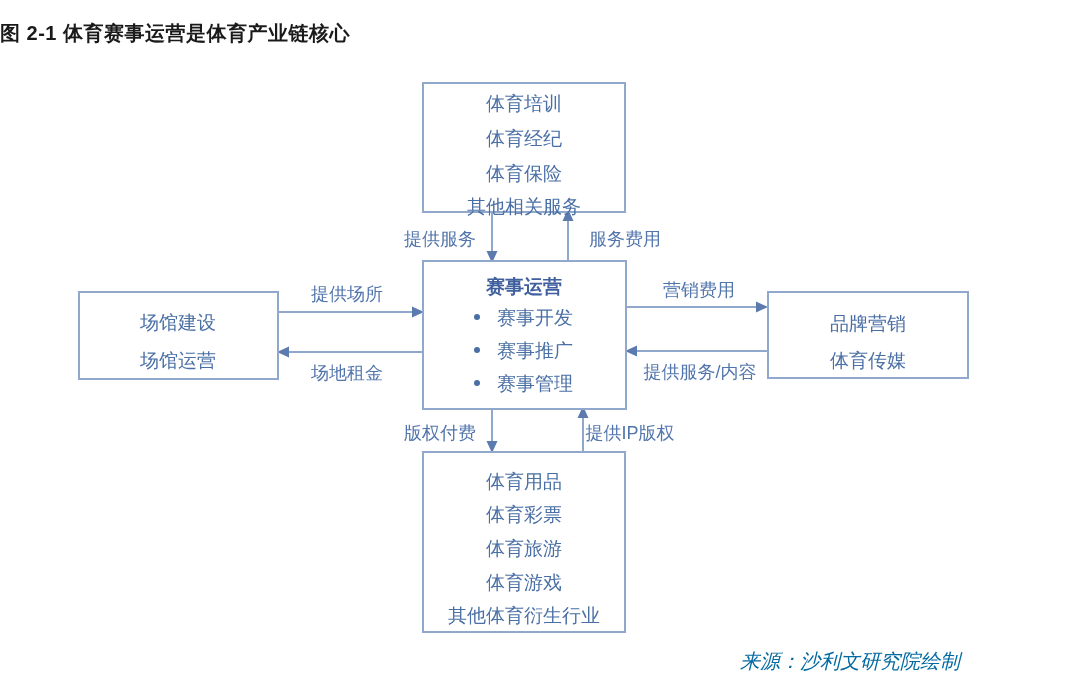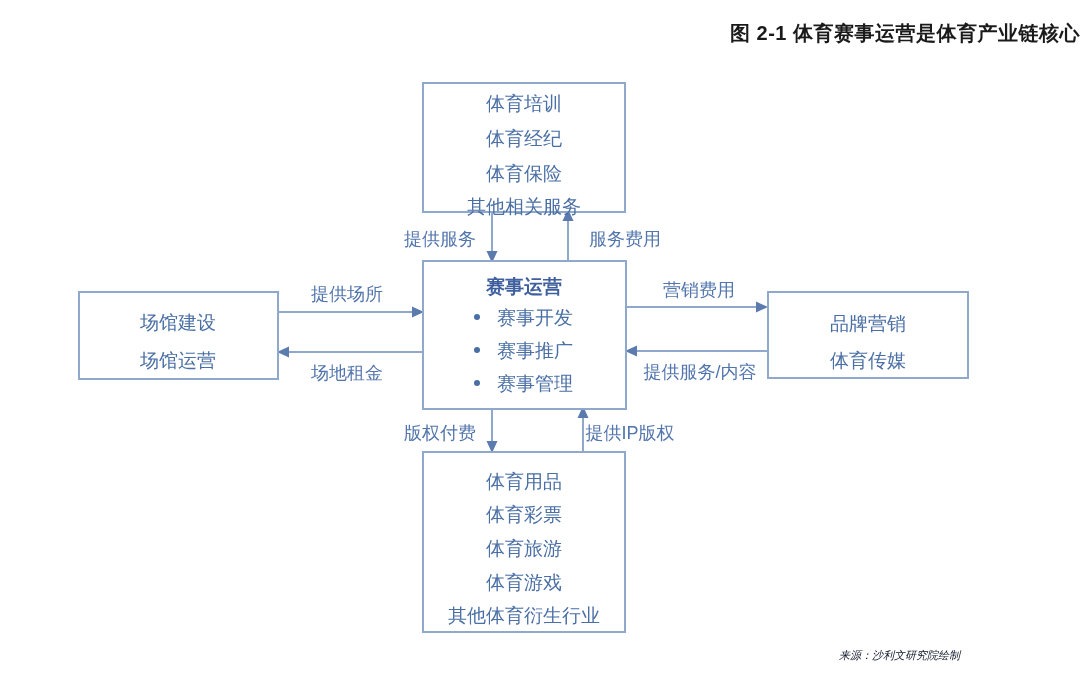--- a/index.html
+++ b/index.html
@@ -5,36 +5,36 @@
   html,body{margin:0;padding:0;}
   body{
     width:1080px;height:678px;
     background:#ffffff;
     font-family:"Liberation Sans","DejaVu Sans",sans-serif;
     overflow:hidden;
     position:relative;
   }
   #page-title{
     position:absolute;left:0;top:20px;width:1080px;
-    text-align:right;
+    text-align:left;
     font-size:20px;font-weight:bold;color:#1a1a1a;
     letter-spacing:.5px;
   }
   #diagram{position:absolute;left:0;top:0;width:1080px;height:678px;}
   .bx{fill:#ffffff;stroke:#8FA8CC;stroke-width:2;}
   .ln{stroke:#8FA8CC;stroke-width:2;fill:none;}
   .hd{fill:#5B7BAE;}
   text{font-family:"Liberation Sans","DejaVu Sans",sans-serif;}
   .box-text{fill:#4A6FA5;font-size:19px;}
   .box-title{fill:#3F5F9E;font-size:19px;font-weight:bold;}
   .bullet-dot{fill:#4A6FA5;}
   .edge-label{fill:#5275AC;font-size:18px;}
   #source-note{
     position:absolute;right:120px;top:648px;
-    font-size:11px;font-style:italic;color:#0f172a;
+    font-size:20px;font-style:italic;color:#0369a1;
     white-space:nowrap;
   }
 </style>
 </head>
 <body>
 
 <div id="page-title">图 2-1  体育赛事运营是体育产业链核心</div>
 
 <svg id="diagram" viewBox="0 0 1080 678" width="1080" height="678" xmlns="http://www.w3.org/2000/svg">
 

